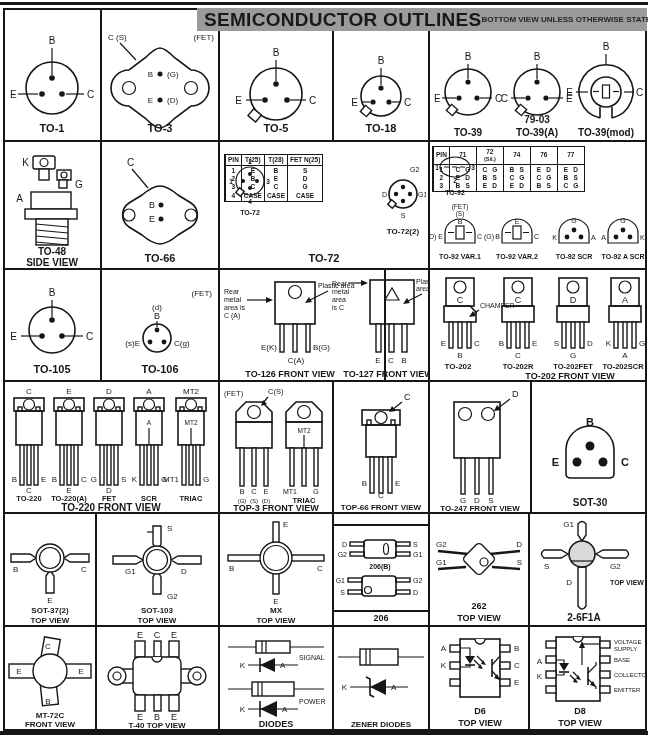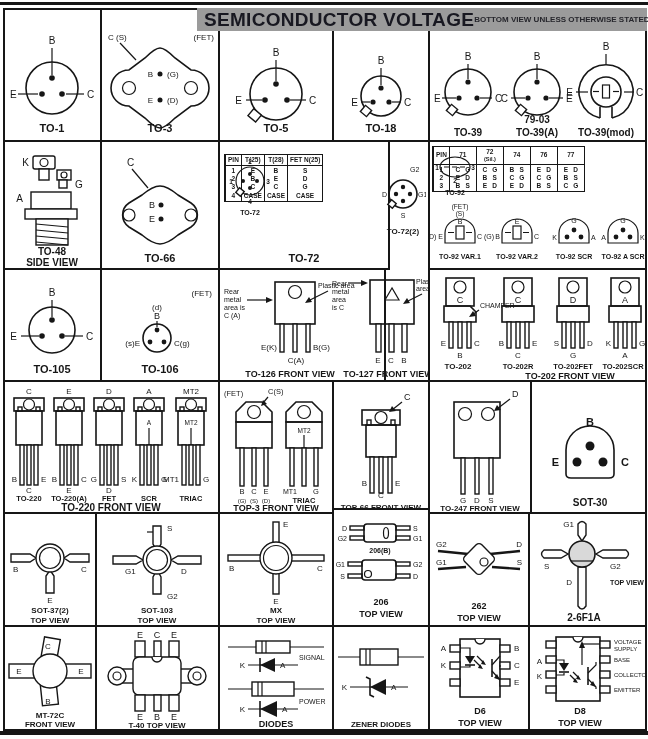--- a/index.html
+++ b/index.html
@@ -28,21 +28,21 @@
   .sub{font-size:5.5px}
 </style>
 </head>
 <body>
 
 <div id="page">
 <div class="rule" style="top:2px;height:3px"></div>
 <div class="rule" style="top:731px;height:4px"></div>
 
 <div id="hdr">
-  <span class="t">SEMICONDUCTOR VOLTAGE</span>
+  <span class="t">SEMICONDUCTOR OUTLINES</span>
   <span class="s">BOTTOM VIEW UNLESS OTHERWISE STATED</span>
 </div>
 
 <div class="cell" style="left:3px;top:8px;width:99px;height:134px">
 <svg width="95" height="130" viewBox="0 0 95 130">
   <g class="o">
           <circle cx="47" cy="78" r="26"></circle>
     <line class="o2" x1="47" y1="38" x2="47" y2="65"></line>
           <line class="o2" x1="13" y1="84" x2="33" y2="84"></line>
           <line class="o2" x1="61" y1="84" x2="79" y2="84"></line>
@@ -213,21 +213,21 @@
           <circle cx="59" cy="63" r="2.5"></circle>
           <circle cx="59" cy="77" r="2.5"></circle>
         </g>
   <text x="25" y="24" class="s10">C</text>
   <text x="53" y="66" class="e s9">B</text>
   <text x="53" y="80" class="e s9">E</text>
   <text x="58" y="120" class="m b s11">TO-66</text>
 </svg>
     </div>
 
-<div class="cell" style="left:218px;top:140px;width:172px;height:130px">
+<div class="cell" style="left:218px;top:140px;width:212px;height:130px">
   <table class="ptable" style="left:4px;top:12px">
     <tbody>
           <tr>
       <td class="dr" rowspan="2">
               <svg width="48" height="64" viewBox="0 0 48 64">
         <g class="o2">
                   <circle cx="25" cy="26" r="14"></circle>
           <rect class="w" x="-3" y="-3" width="6" height="6" transform="translate(15,37) rotate(40)"></rect>
                 </g>
         <g class="d">
@@ -838,21 +838,21 @@
         </g>
   <text x="63" y="13" class="s8">E</text>
   <text x="9" y="57" class="s8">B</text>
   <text x="97" y="57" class="s8">C</text>
   <text x="56" y="90" class="m s8">E</text>
   <text x="56" y="99" class="m b s8">MX</text>
   <text x="56" y="109" class="m b s8">TOP VIEW</text>
 </svg>
     </div>
 
-<div class="cell" style="left:332px;top:508px;width:98px;height:124px">
+<div class="cell" style="left:332px;top:524px;width:98px;height:88px">
 <svg width="94" height="111" viewBox="0 0 94 111">
   <g>
     <rect class="w" x="16" y="16" width="14" height="4"></rect>
           <rect class="w" x="62" y="16" width="14" height="4"></rect>
     <rect class="w" x="16" y="26" width="14" height="4"></rect>
           <rect class="w" x="62" y="26" width="14" height="4"></rect>
     <rect class="o" x="30" y="14" width="32" height="18" rx="3"></rect>
           <ellipse class="o2" cx="52" cy="23" rx="2.5" ry="5.5"></ellipse>
         </g>
   <text x="13" y="21" class="e s7">D</text>

